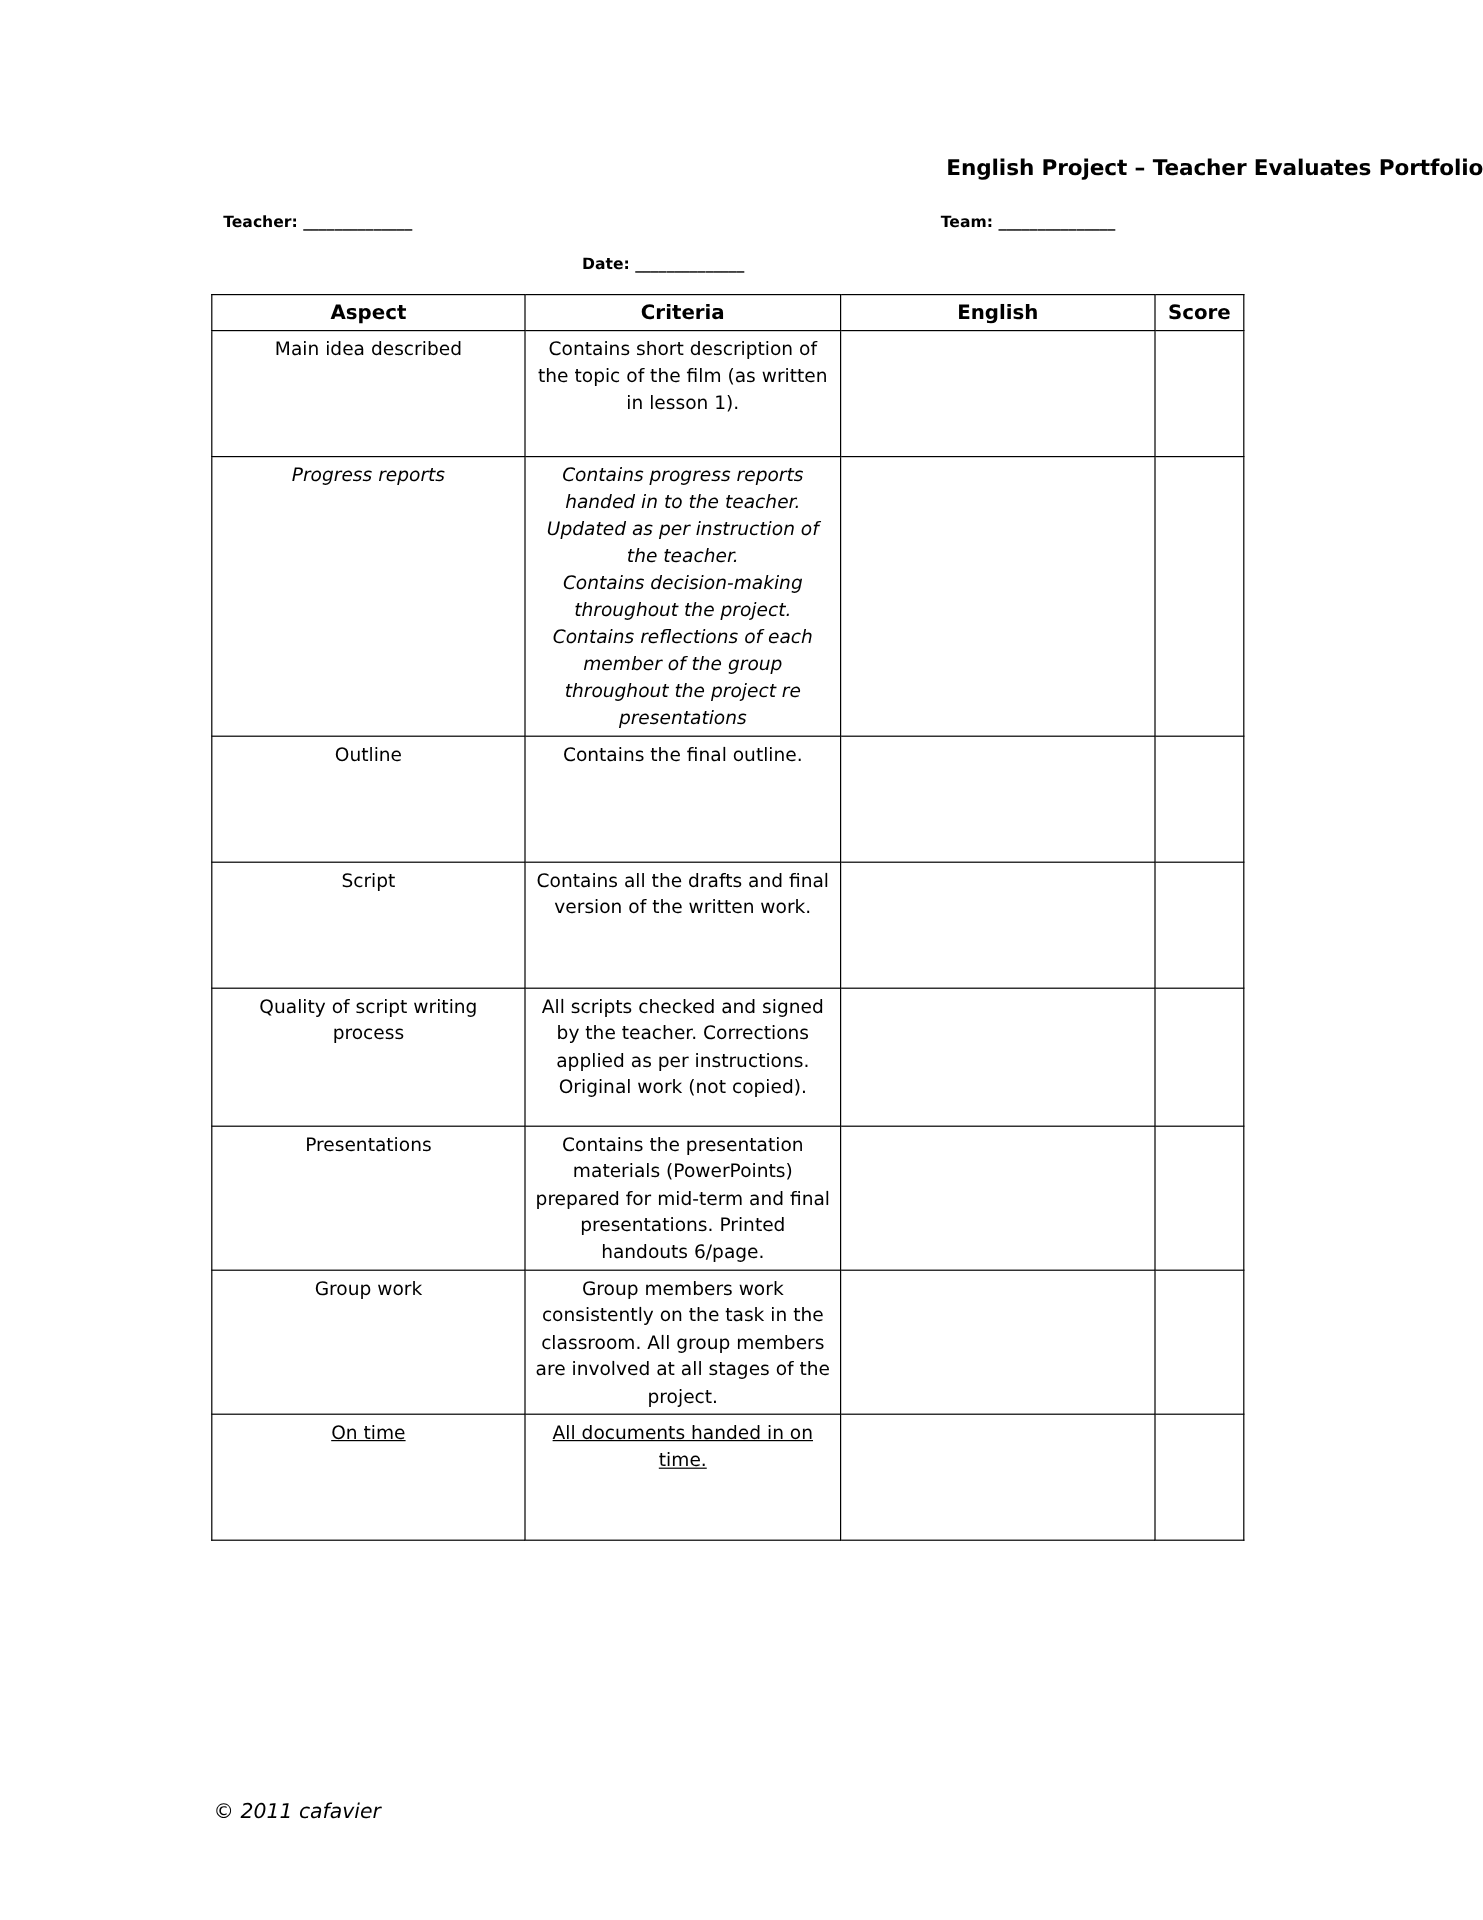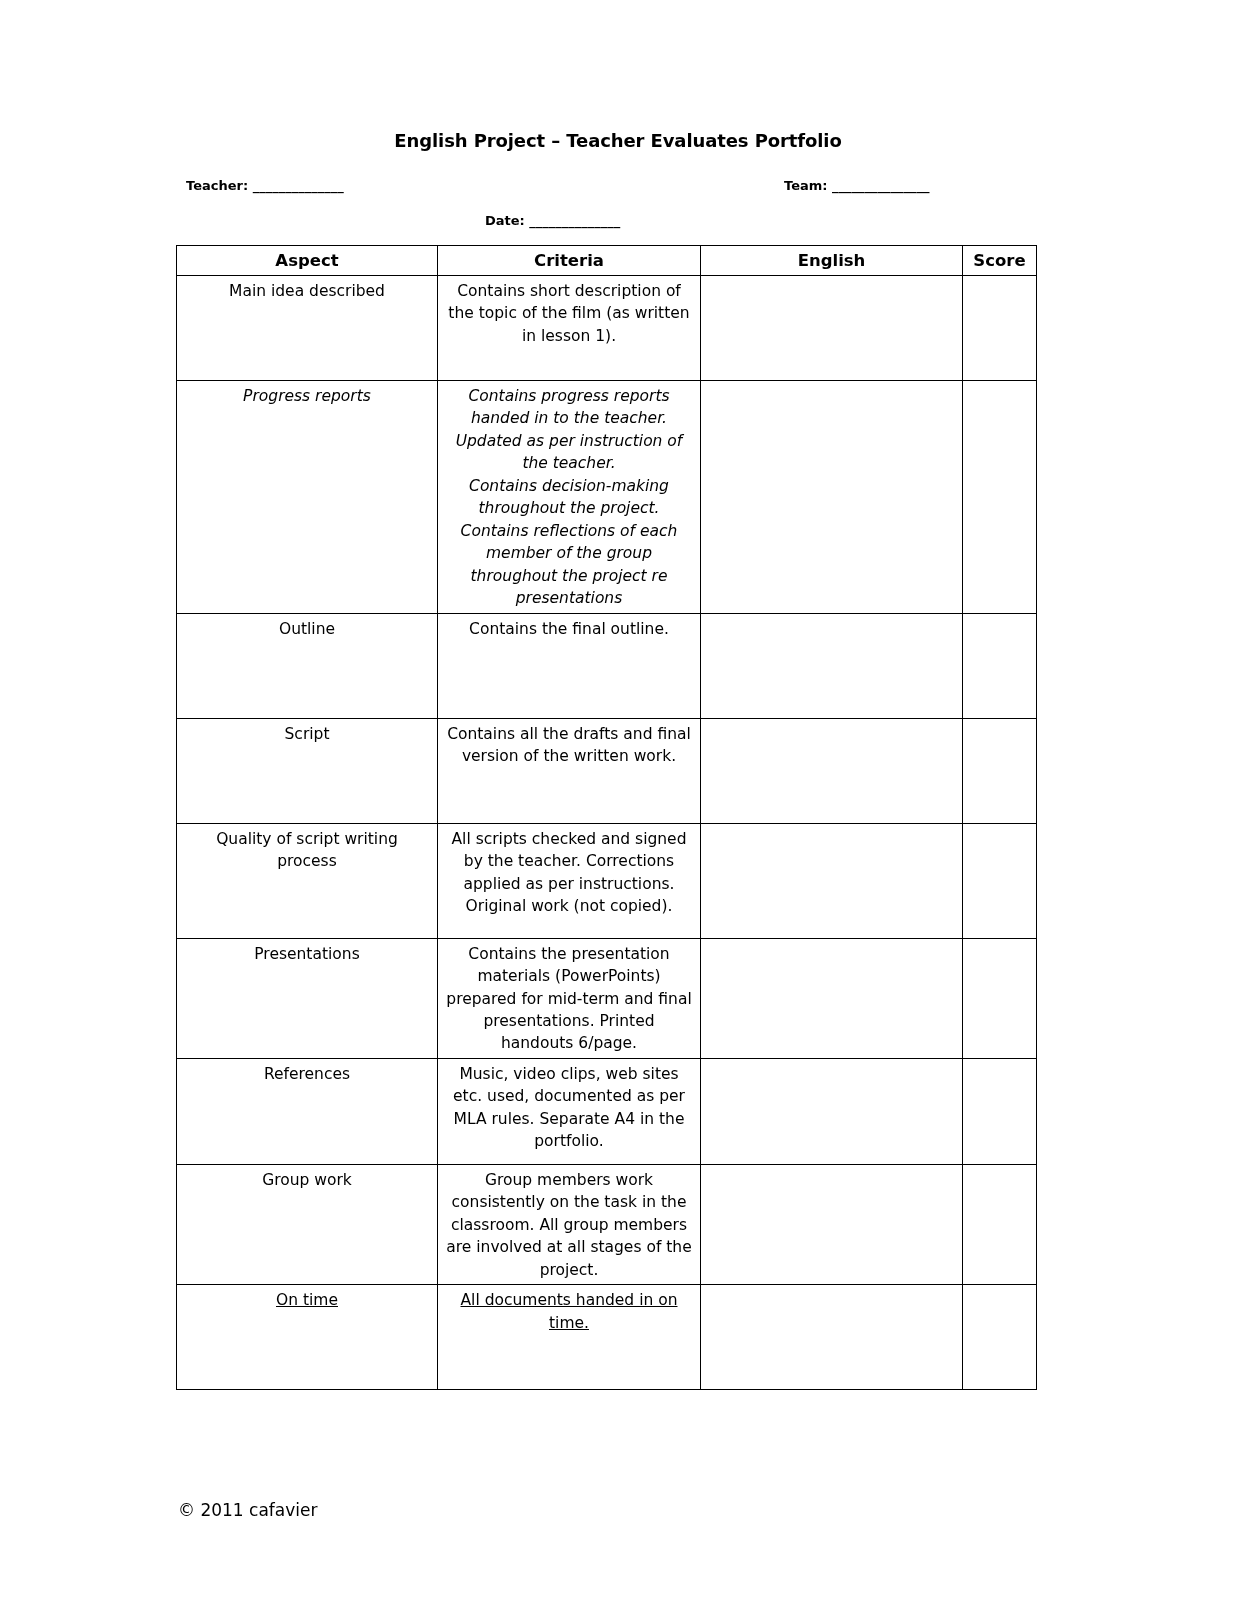--- a/index.html
+++ b/index.html
@@ -20,21 +20,21 @@
     left: 0; top: 0;
     width: 1236px;
     height: 1600px;
     background: #ffffff;
   }
   .doc-title {
     position: absolute;
     left: 0;
     top: 130px;
     width: 1236px;
-    text-align: center;
+    text-align: right;
     font-size: 18px;
     font-weight: bold;
     letter-spacing: -0.1px;
   }
   .field-row {
     position: absolute;
     left: 186px;
     top: 178px;
     width: 860px;
     height: 28px;
@@ -89,20 +89,21 @@
     font-size: 16.5px;
     padding-top: 2px;
     padding-bottom: 2px;
   }
 
   .footer {
     position: absolute;
     left: 178px;
     top: 1500px;
     font-size: 17px;
+    font-style: italic;
   }
 </style>
 </head>
 <body>
 
 <div class="page">
 
   <div class="doc-title">English Project – Teacher Evaluates Portfolio</div>
 
   <div class="field-row">
@@ -167,26 +168,20 @@
           <td class="cell-text">All scripts checked and signed by the teacher. Corrections applied as per instructions. Original work (not copied).</td>
           <td class="cell-text"></td>
           <td class="cell-text"></td>
         </tr>
         <tr style="height: 113px;">
           <td class="cell-text">Presentations</td>
           <td class="cell-text">Contains the presentation materials (PowerPoints) prepared for mid-term and final presentations. Printed handouts 6/page.</td>
           <td class="cell-text"></td>
           <td class="cell-text"></td>
         </tr>
-        <tr style="height: 106px;">
-          <td class="cell-text">References</td>
-          <td class="cell-text">Music, video clips, web sites etc. used, documented as per MLA rules. Separate A4 in the portfolio.</td>
-          <td class="cell-text"></td>
-          <td class="cell-text"></td>
-        </tr>
         <tr style="height: 113px;">
           <td class="cell-text">Group work</td>
           <td class="cell-text">Group members work consistently on the task in the classroom. All group members are involved at all stages of the project.</td>
           <td class="cell-text"></td>
           <td class="cell-text"></td>
         </tr>
         <tr style="height: 105px; text-decoration: underline;">
           <td class="cell-text">On time</td>
           <td class="cell-text">All documents handed in on time.</td>
           <td class="cell-text"></td>

